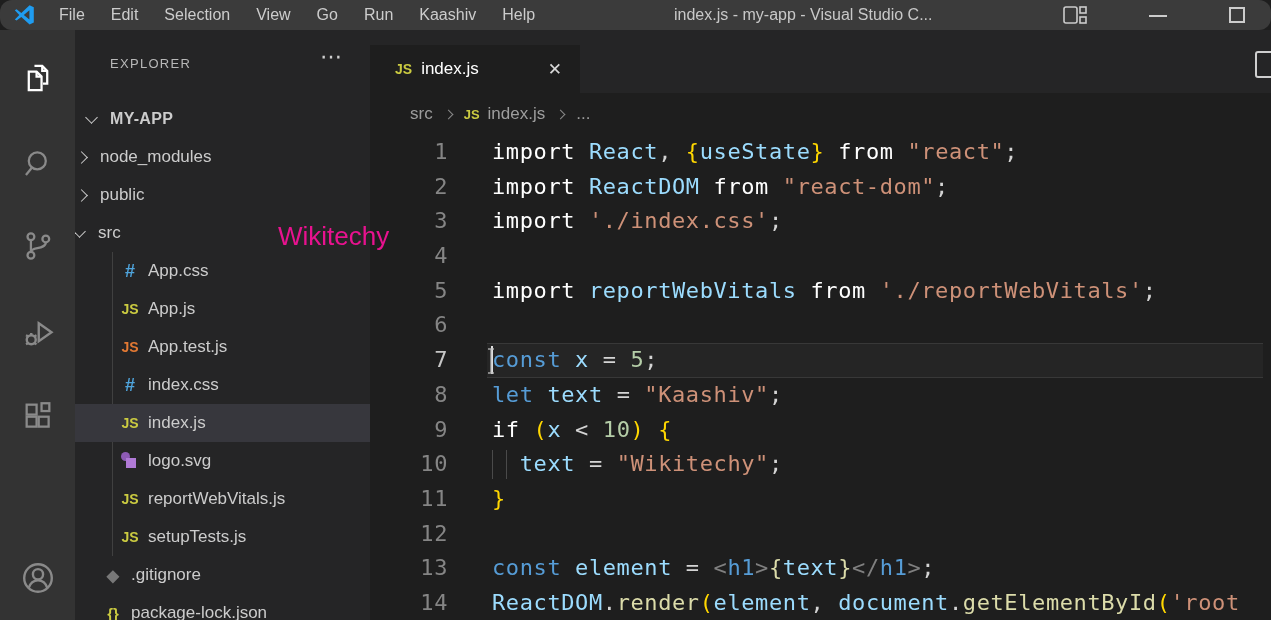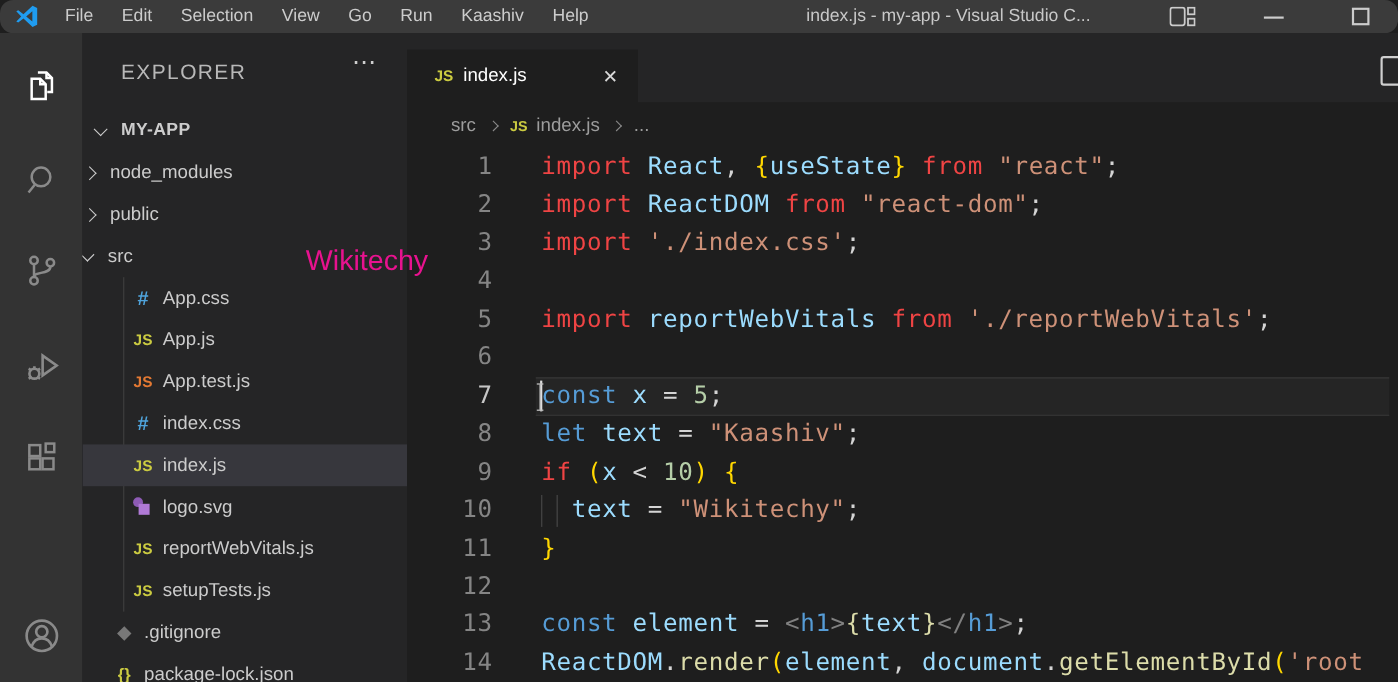--- a/index.html
+++ b/index.html
@@ -11,37 +11,37 @@
   }
 
   
   .titlebar {
     height:30px; background:#3b3b3b; position:relative;
     display:flex; align-items:center; color:#cccccc; font-size:16px;border-radius:12px;
   }
   .vslogo { width:26px; height:24px; margin:0 9px 0 11px; flex:none; }
   .menubar { display:flex; align-items:center; height:100%; }
   .menu-item { padding:0 13px; line-height:30px; cursor:default; }
-  .window-title { position:absolute; left:733px; top:0; line-height:30px; color:#c8c8c8; white-space:nowrap; }
+  .window-title { position:absolute; left:674px; top:0; line-height:30px; color:#c8c8c8; white-space:nowrap; }
   .wc-layout { position:absolute; left:1063px; top:6px; }
   .wc-min { position:absolute; left:1149px; top:15px; width:18px; border-top:2px solid #cccccc; }
   .wc-max { position:absolute; left:1229px; top:7px; width:16px; height:16px; border:2px solid #cccccc; }
 
   
   .main { display:flex; height:590px; }
 
   
   .activitybar { width:75px; background:#333333; position:relative; flex:none; }
   .ab-icon { position:absolute; left:0; width:75px; height:50px; display:flex; align-items:center; justify-content:center; }
   .ab-icon svg { stroke:#8a8a8a; fill:none; stroke-width:1.6; }
   .ab-icon.active svg { stroke:#ffffff; }
 
   
   .sidebar { width:295px; background:#252526; position:relative; flex:none; color:#cccccc; overflow:hidden; }
-  .sb-header { position:absolute; top:26px; left:35px; font-size:19px; letter-spacing:1.3px; color:#b8b8b8; }
+  .sb-header { position:absolute; top:26px; left:35px; font-size:13px; letter-spacing:1.3px; color:#b8b8b8; }
   .sb-actions { position:absolute; top:14px; right:26px; font-size:22px; color:#cfcfcf; letter-spacing:2px; }
   .tree { position:absolute; top:70px; left:0; right:0; }
   .tree-row { height:38px; display:flex; align-items:center; font-size:17px; white-space:nowrap; }
   .tree-row.selected { background:#37373d; }
   .row-root { font-weight:bold; font-size:16px; padding-left:12px; letter-spacing:0.3px; }
   .row-folder { }
   .row-file-src { padding-left:44px; }
   .row-file-root { padding-left:27px; }
   .chev { width:9px; height:9px; border-right:1.6px solid #cccccc; border-bottom:1.6px solid #cccccc; display:inline-block; flex:none; margin-right:14px; }
   .chev.right { transform:rotate(-45deg); margin-left:2px; }
@@ -73,21 +73,21 @@
     font-family:"DejaVu Sans Mono", monospace; font-size:22px; letter-spacing:0.6px; }
   .code-line { height:34.7px; display:flex; position:relative; }
   .gutter { width:78px; text-align:right; color:#858585; line-height:34.7px; flex:none; position:relative; z-index:1; }
   .code-line.current .gutter { color:#c6c6c6; }
   .content { margin-left:44px; white-space:pre; line-height:34.7px; position:relative; z-index:1; }
   .line-hl { position:absolute; left:117px; right:8px; top:0; bottom:0; background:rgba(255,255,255,0.035); border-top:1px solid rgba(255,255,255,0.09); border-bottom:1px solid rgba(255,255,255,0.09); }
   .caret { position:absolute; left:121px; top:3px; width:2px; height:28px; background:#dddddd; z-index:2; }
   .ibeam { position:absolute; left:115px; top:5px; z-index:2; opacity:0.85; }
   .iguide { position:absolute; top:3px; bottom:3px; width:1px; background:#4a4a4a; }
 
-  .tk-kw1 { color:#ef4444;margin-top:36px; } .tk-kw2 { color:#569cd6; }
+  .tk-kw1 { color:#ffffff;margin-top:36px; } .tk-kw2 { color:#569cd6; }
   .tk-id  { color:#9cdcfe; } .tk-fn  { color:#dcdcaa; }
   .tk-str { color:#ce9178; } .tk-num { color:#b5cea8; }
   .tk-pun { color:#d4d4d4; } .tk-br1 { color:#ffd700; }
   .tk-tagb{ color:#808080; } .tk-tag { color:#569cd6; }
   .tk-brj { color:#dcdcaa; }
 
   .watermark { position:absolute; left:278px; top:221px; font-size:26px; color:#e8128f; z-index:30; white-space:nowrap; }
 </style>
 </head>
 <body>

